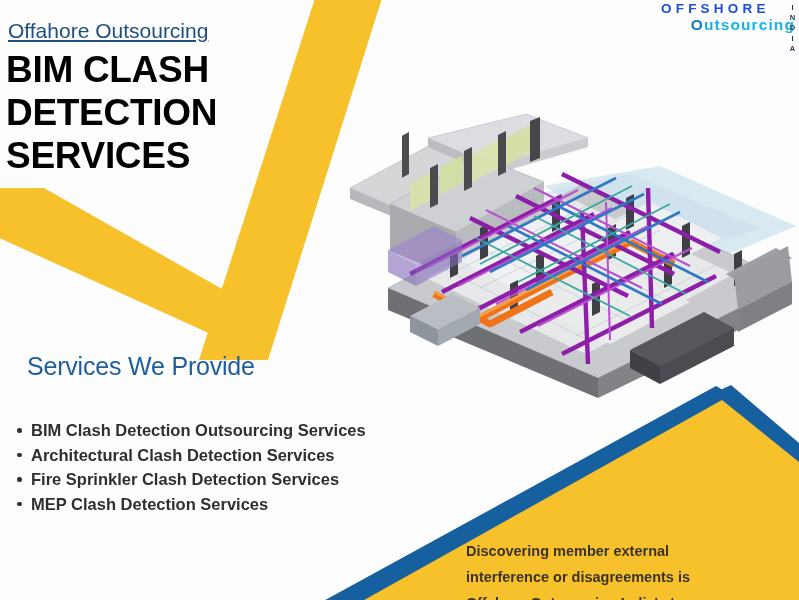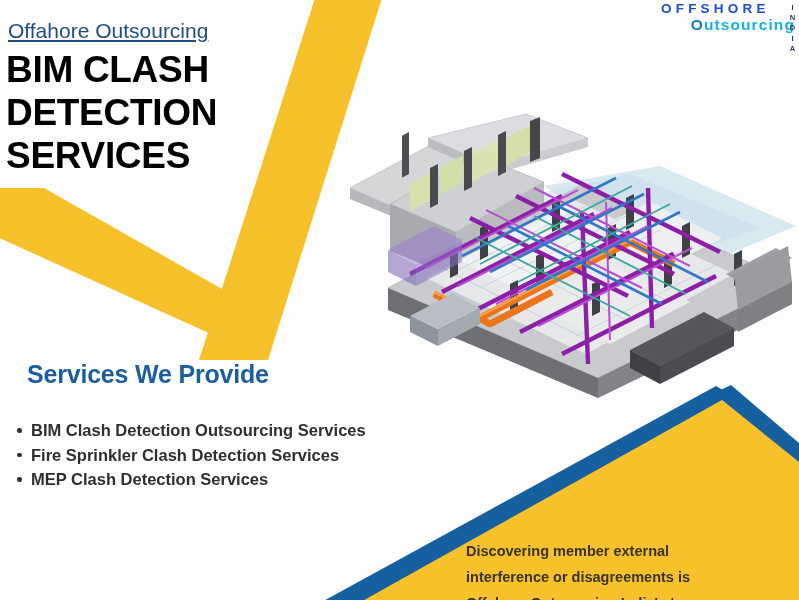--- a/index.html
+++ b/index.html
@@ -46,22 +46,22 @@
   .headline{
     position:absolute;left:6px;top:48px;width:300px;
     font-size:37px;font-weight:bold;line-height:43px;
     color:#000000;letter-spacing:-0.3px;
     font-family:"Liberation Sans", sans-serif;
   }
   .headline div{white-space:nowrap;}
 
   
   .svc-title{
-    position:absolute;left:27px;top:360px;
-    font-size:25px;font-weight:bold;color:#1c5f9e;
+    position:absolute;left:27px;top:352px;
+    font-size:25px;font-weight:normal;color:#1c5f9e;
     letter-spacing:-0.2px;
     font-family:"Liberation Sans", sans-serif;
   }
   .svc-list{
     position:absolute;left:2px;top:406px;width:430px;
     margin:12px;padding:0;list-style:none;
   }
   .svc-list li{
     font-size:16.5px;font-weight:bold;color:#2e2f31;
     line-height:24.5px;white-space:nowrap;
@@ -268,20 +268,21 @@
       <g>
         <polygon points="404,196 458,168 462,204 408,232" fill="#9b9c9f"></polygon>
         <polygon points="408,232 462,204 462,226 408,254" fill="#7f8084"></polygon>
       </g>
     </svg>
   </div>
 
   <div class="svc-title">Services We Provide</div>
   <ul class="svc-list">
     <li>BIM Clash Detection Outsourcing Services</li>
+    <li>Architectural Clash Detection Services</li>
     <li>Fire Sprinkler Clash Detection Services</li>
     <li>MEP Clash Detection Services</li>
   </ul>
 
   <div class="para">
     <span>Discovering member external</span>
     <span>interference or disagreements is</span>
     <span>Offshore Outsourcing India's top</span>
   </div>
 

